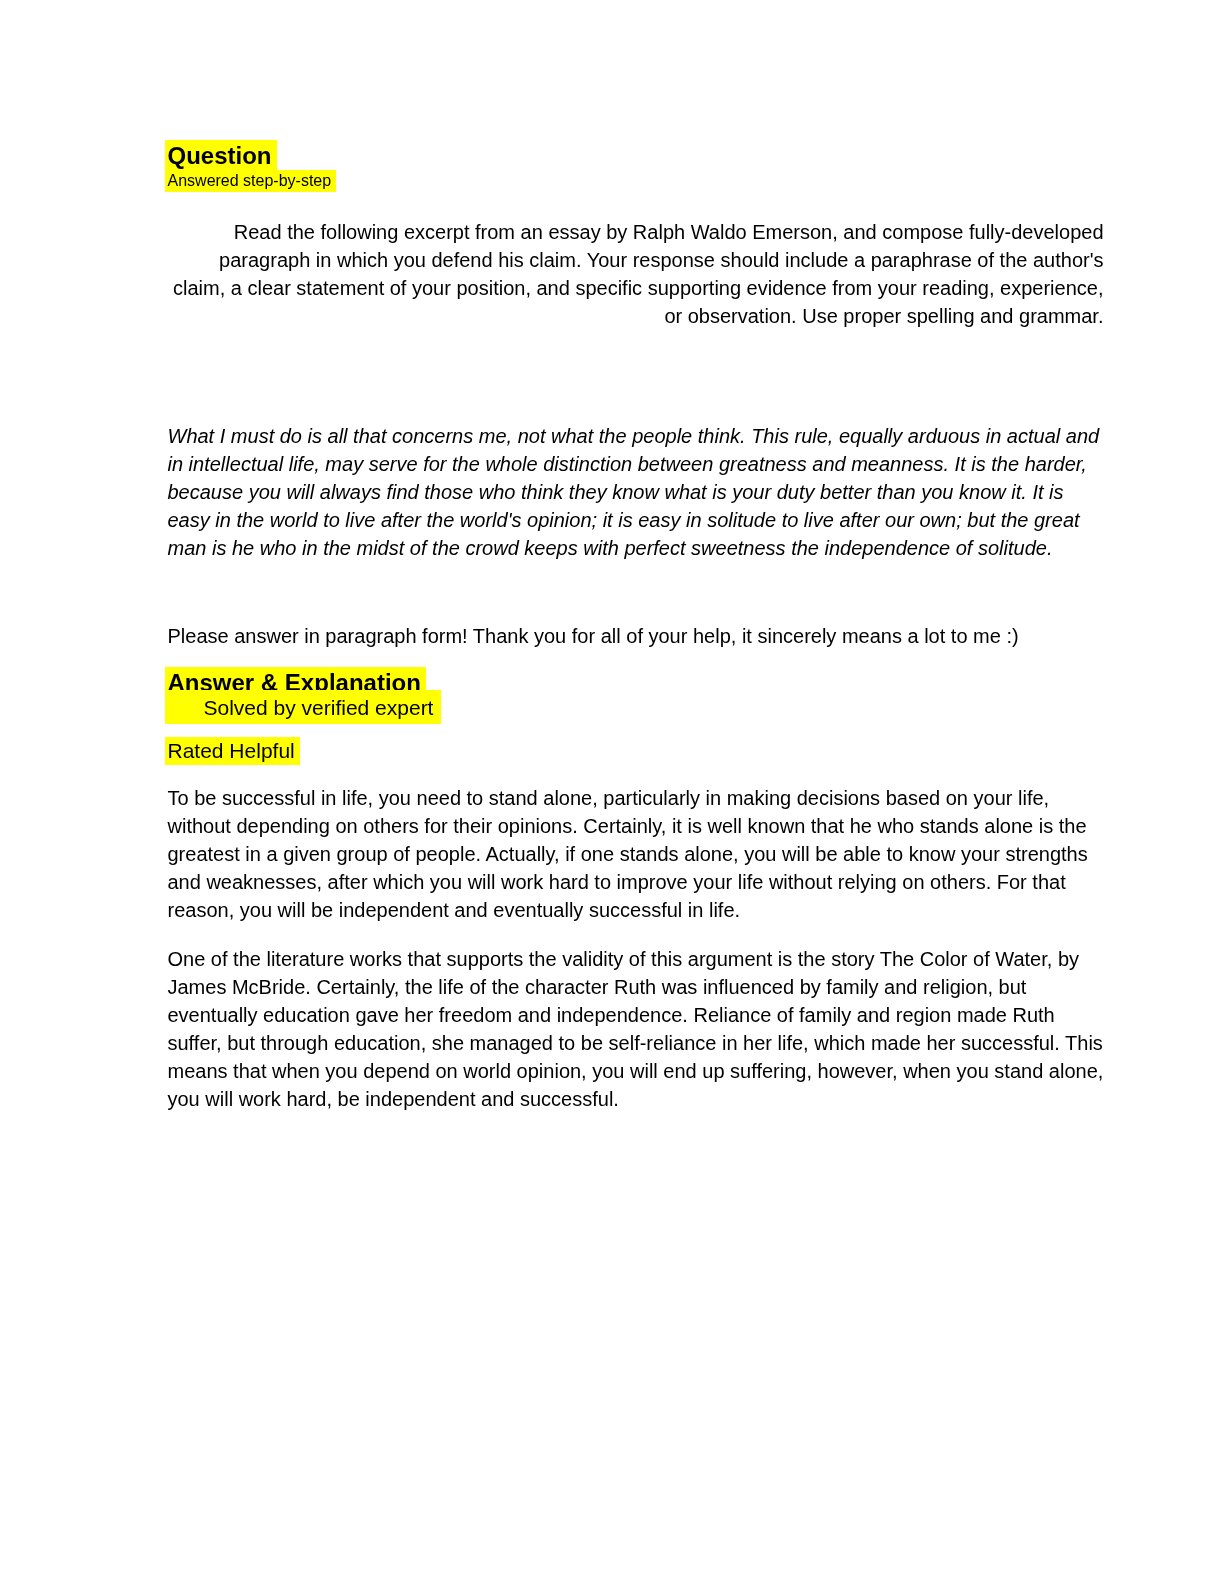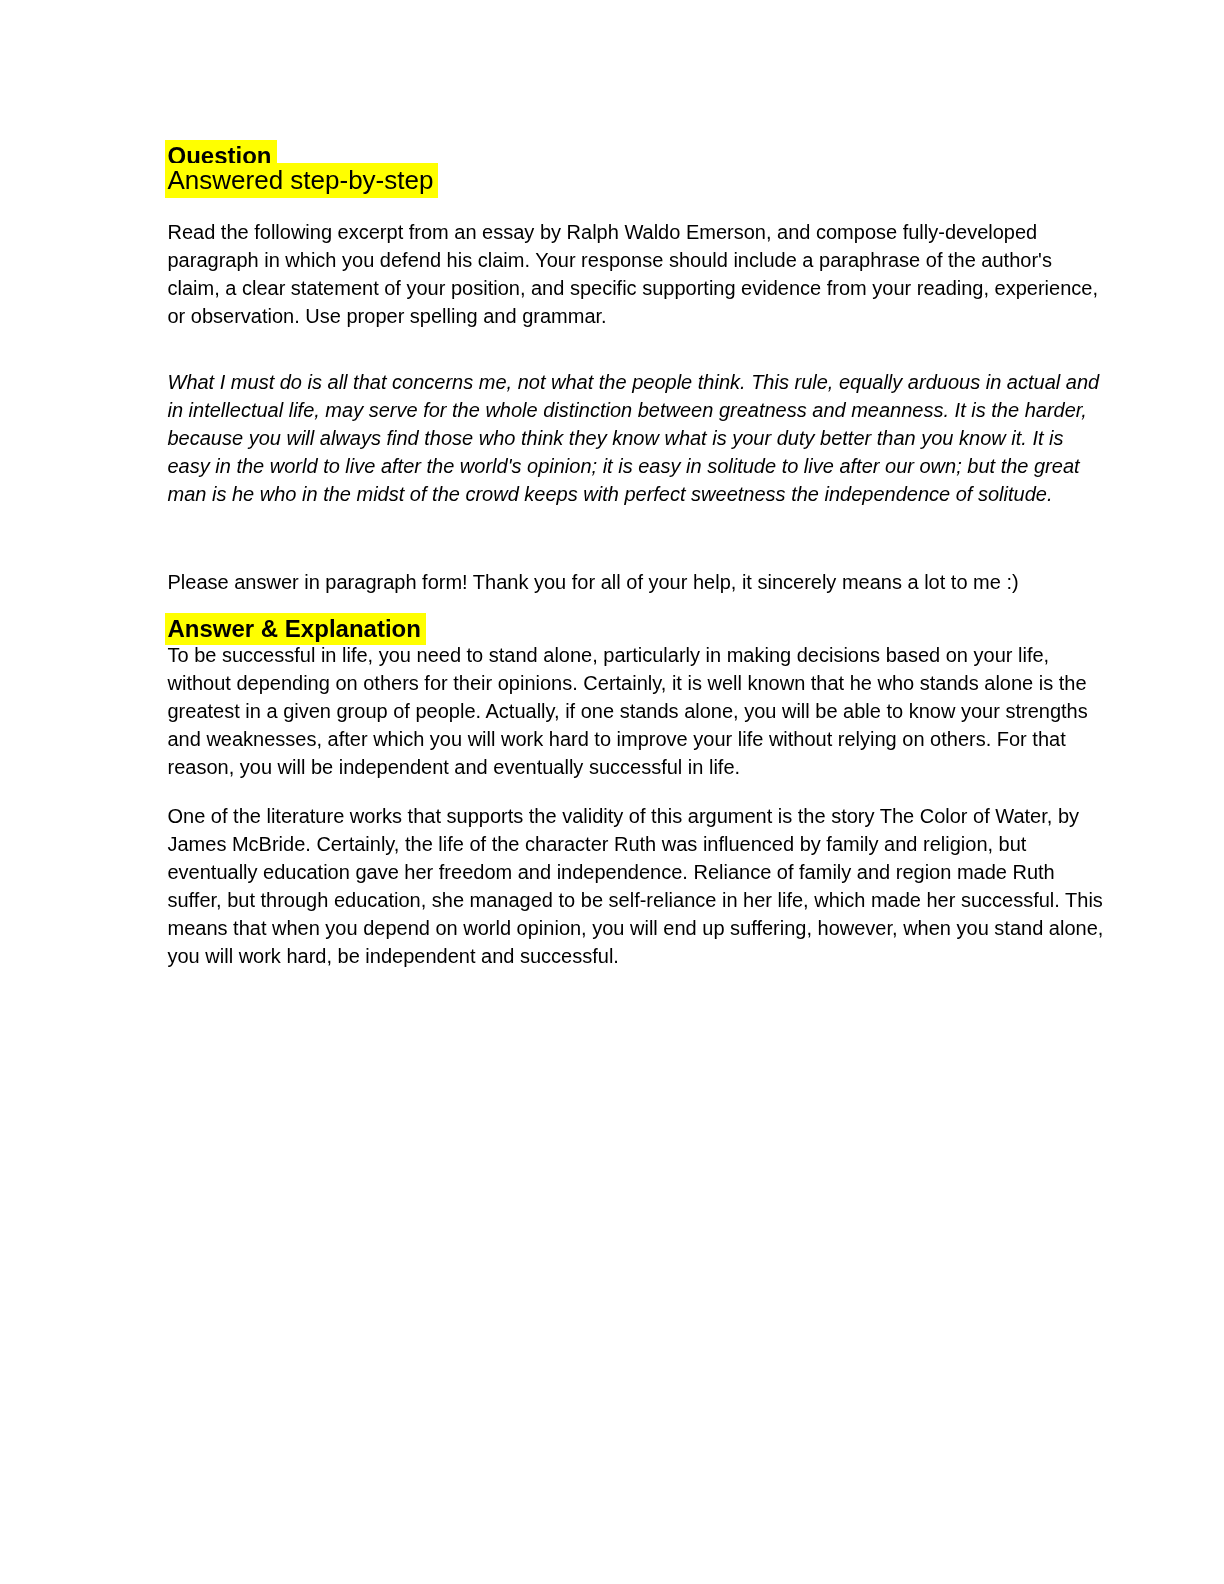--- a/index.html
+++ b/index.html
@@ -29,34 +29,34 @@
   h2.doc-heading {
     font-size: 24px;
     line-height: 25px;
     font-weight: 700;
     margin: 0;
   }
   .question-heading { margin-bottom: 17px; }
   .answer-heading   { margin-bottom: 16px; }
 
   .badge-line {
-    font-size: 26px;
+    font-size: 16px;
     line-height: 25px;
     font-weight: 400;
     margin: 0;
   }
   .answered-badge-line { margin-bottom: 25px; }
 
   .body-par {
     font-size: 20px;
     line-height: 28px;
     margin: 0;
     width: 936px;
   }
-  .question-prompt { margin-bottom: 38px; }
+  .question-prompt { margin-bottom: 92px; text-align: right; }
   .excerpt {
     font-style: italic;
     margin-bottom: 60px;
   }
   .request-note { margin-bottom: 20px; }
 
   .solved-line {
     font-size: 21px;
     line-height: 25px;
     margin: 0 0 18px 0;
@@ -94,21 +94,23 @@
   <p class="badge-line answered-badge-line"><span class="hl">Answered step-by-step</span></p>
 
   <p class="body-par question-prompt">Read the following excerpt from an essay by Ralph Waldo Emerson, and compose fully-developed paragraph in which you defend his claim. Your response should include a paraphrase of the author's claim, a clear statement of your position, and specific supporting evidence from your reading, experience, or observation. Use proper spelling and grammar.</p>
 
   <p class="body-par excerpt">What I must do is all that concerns me, not what the people think. This rule, equally arduous in actual and in intellectual life, may serve for the whole distinction between greatness and meanness. It is the harder, because you will always find those who think they know what is your duty better than you know it. It is easy in the world to live after the world's opinion; it is easy in solitude to live after our own; but the great man is he who in the midst of the crowd keeps with perfect sweetness the independence of solitude.</p>
 
   <p class="body-par request-note">Please answer in paragraph form! Thank you for all of your help, it sincerely means a lot to me :)</p>
 
   <h2 class="doc-heading answer-heading"><span class="hl">Answer &amp; Explanation</span></h2>
 
+  <p class="solved-line"><span class="hl"><span class="verified-icon-placeholder"></span><span>Solved by verified expert</span></span></p>
 
+  <p class="rated-line"><span class="hl">Rated Helpful</span></p>
 
 
 
   <p class="body-par explanation-par-1">To be successful in life, you need to stand alone, particularly in making decisions based on your life, without depending on others for their opinions. Certainly, it is well known that he who stands alone is the greatest in a given group of people. Actually, if one stands alone, you will be able to know your strengths and weaknesses, after which you will work hard to improve your life without relying on others. For that reason, you will be independent and eventually successful in life.</p>
 
   <p class="body-par explanation-par-2">One of the literature works that supports the validity of this argument is the story The Color of Water, by James McBride. Certainly, the life of the character Ruth was influenced by family and religion, but eventually education gave her freedom and independence. Reliance of family and region made Ruth suffer, but through education, she managed to be self-reliance in her life, which made her successful. This means that when you depend on world opinion, you will end up suffering, however, when you stand alone, you will work hard, be independent and successful.</p>
 
 </div>
 
 </body></html>

